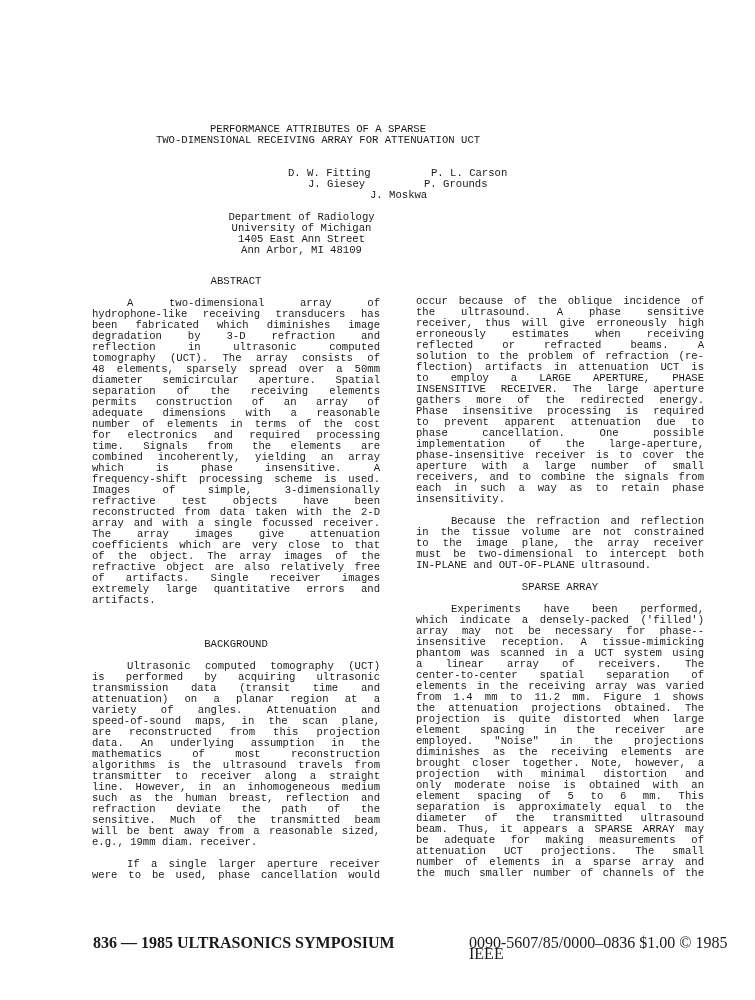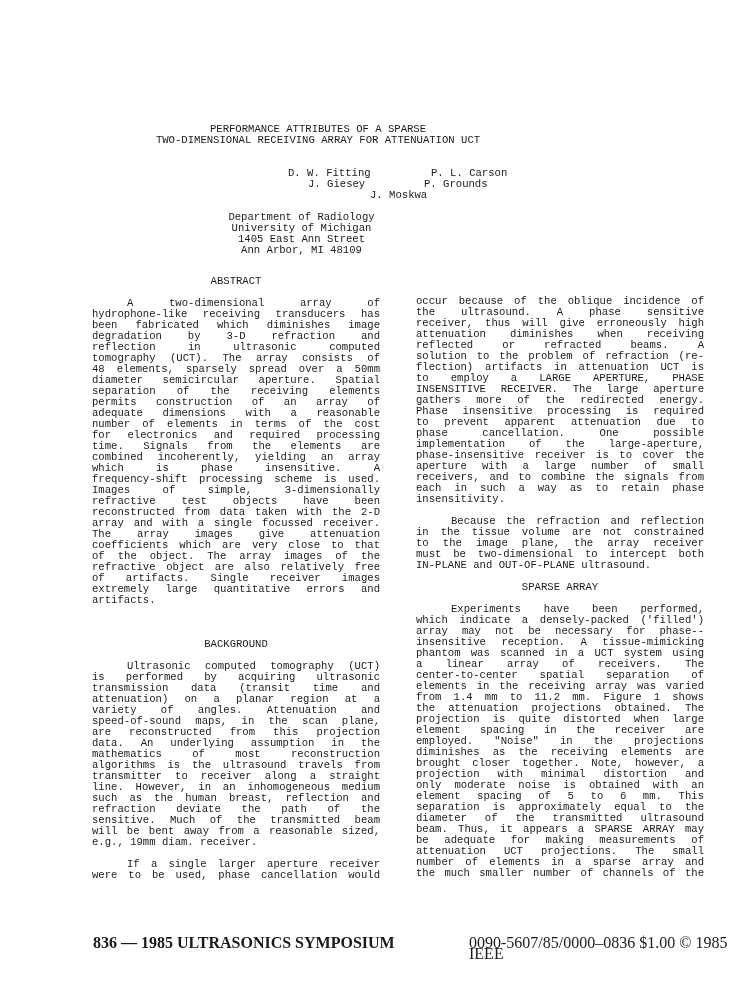--- a/index.html
+++ b/index.html
@@ -110,21 +110,21 @@
         <span class="line indent">If a single larger aperture receiver</span>
         <span class="line">were to be used, phase cancellation would</span>
       </div>
   </div>
 
   <div class="col col-right">
     <div class="para">
         <span class="line">occur because of the oblique incidence of</span>
         <span class="line">the ultrasound. A phase sensitive</span>
         <span class="line">receiver, thus will give erroneously high</span>
-        <span class="line">attenuation diminishes when receiving</span>
+        <span class="line">erroneously estimates when receiving</span>
         <span class="line">reflected or refracted beams. A</span>
         <span class="line">solution to the problem of refraction (re-</span>
         <span class="line">flection) artifacts in attenuation UCT is</span>
         <span class="line">to employ a LARGE APERTURE, PHASE</span>
         <span class="line">INSENSITIVE RECEIVER. The large aperture</span>
         <span class="line">gathers more of the redirected energy.</span>
         <span class="line">Phase insensitive processing is required</span>
         <span class="line">to prevent apparent attenuation due to</span>
         <span class="line">phase cancellation. One possible</span>
         <span class="line">implementation of the large-aperture,</span>

